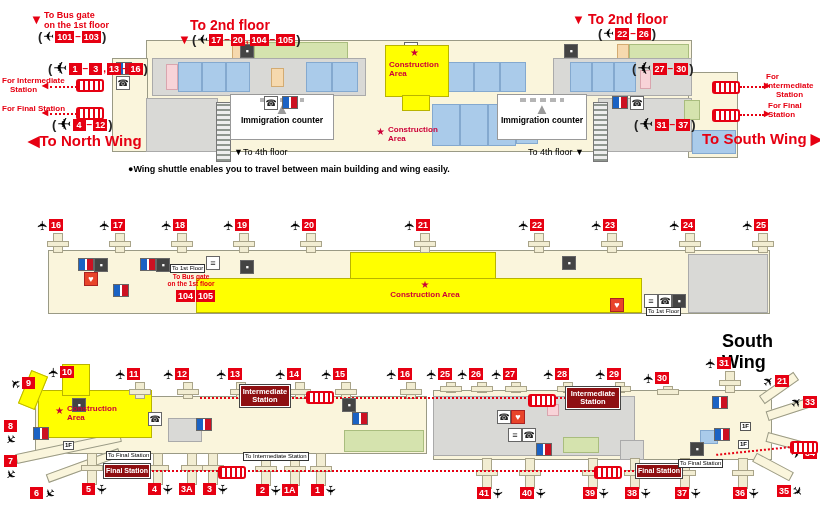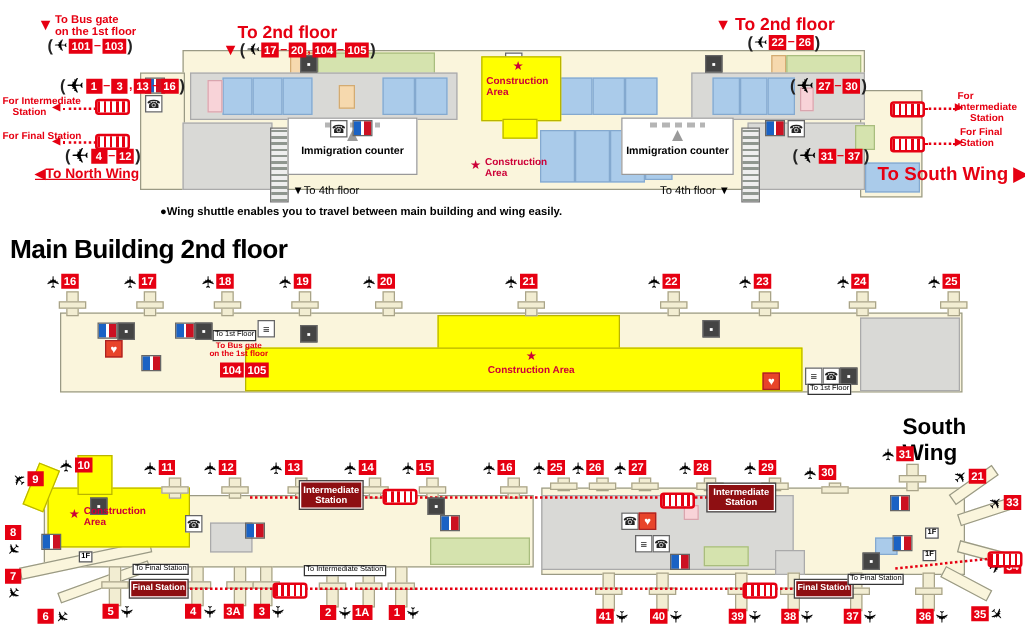--- a/index.html
+++ b/index.html
@@ -198,21 +198,21 @@
   <div class="abs dotted" style="left:50px;top:113px;width:27px;"></div>
   <div class="abs shuttle" style="left:76px;top:107px;"></div>
   <div class="abs grp" style="left:52px;top:118px;">
     <span class="paren">(</span>
     <span class="plane d-left" style="font-size:17px;">✈</span>
     <span class="gnum">4</span>
     <span class="rdsh">–</span>
     <span class="gnum">12</span>
     <span class="paren">)</span>
   </div>
-  <div class="abs redlbl nowrap" style="left:28px;top:132px;font-size:11px;text-decoration:underline;">
+  <div class="abs redlbl nowrap" style="left:28px;top:132px;font-size:15px;">
     <span>◀</span><span>To North Wing</span>
   </div>
 
   <div class="abs grp" style="left:632px;top:62px;">
     <span class="paren">(</span>
     <span class="plane d-left" style="font-size:17px;">✈</span>
     <span class="gnum">27</span>
     <span class="rdsh">–</span>
     <span class="gnum">30</span>
     <span class="paren">)</span>
@@ -241,21 +241,20 @@
   </div>
 
   <div class="abs blk" style="left:234px;top:147px;">
     <span>▼</span><span>To 4th floor</span>
   </div>
   <div class="abs blk" style="left:528px;top:147px;">
     <span>To 4th floor</span> <span>▼</span>
   </div>
   <div class="abs note" style="left:128px;top:164px;">●Wing shuttle enables you to travel between main building and wing easily.</div>
 
-  <div class="abs ttl" style="left:8px;top:188px;">Main Building 2nd floor</div>
   <div class="abs cream" style="left:48px;top:250px;width:720px;height:62px;"></div>
   <div class="abs grayr" style="left:688px;top:254px;width:78px;height:57px;"></div>
   <div class="abs yellow" style="left:350px;top:252px;width:144px;height:27px;z-index:5;"></div>
   <div class="abs yellow" style="left:196px;top:278px;width:444px;height:33px;z-index:5;"></div>
   <div class="abs" style="left:355px;top:279px;width:140px;text-align:center;z-index:21;">
     <div class="constar" style="font-size:10px;">★</div>
     <div class="conlbl">Construction Area</div>
   </div>
 
   <div class="abs wc" style="left:78px;top:258px;"></div>

